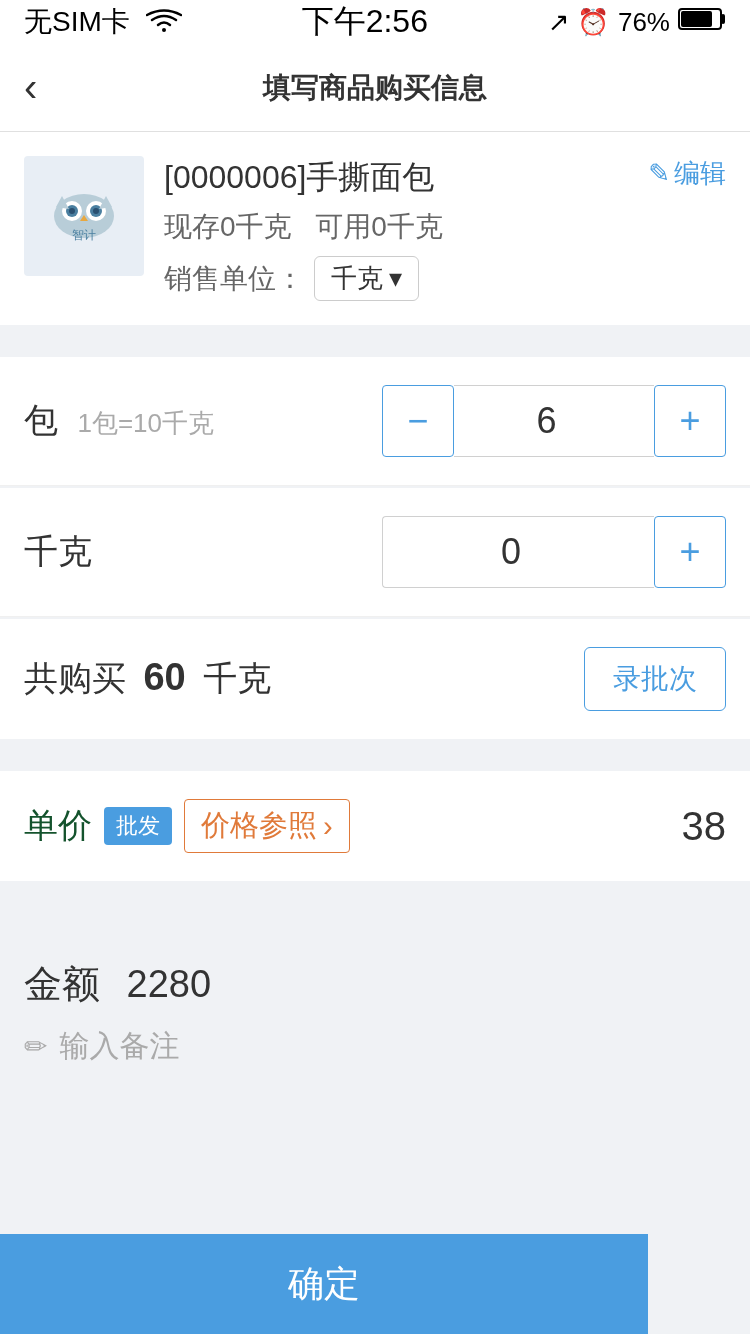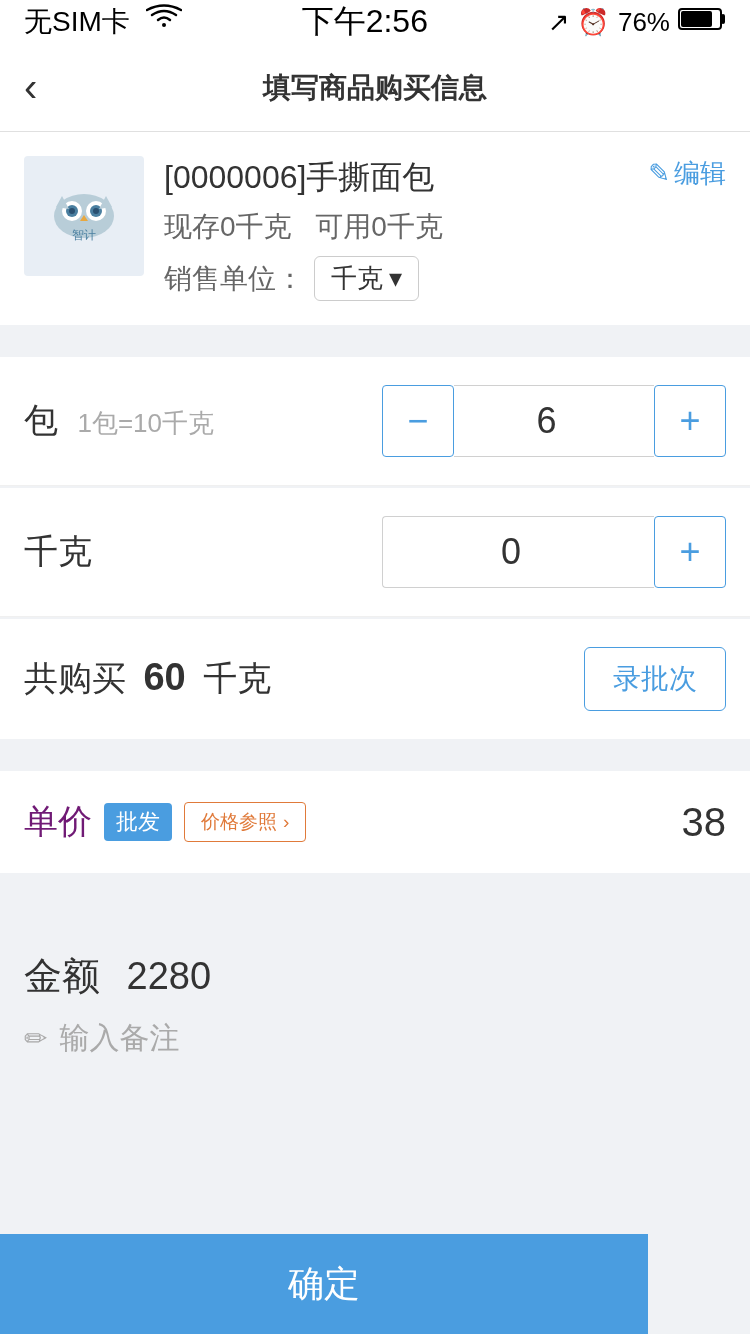--- a/index.html
+++ b/index.html
@@ -17,21 +17,21 @@
     .status-bar {
       height: 44px;
       background: #fff;
       display: flex;
       align-items: center;
       justify-content: space-between;
       padding: 0 24px;
       font-size: 28px;
       color: #000;
     }
-    .status-bar-left { display: flex; align-items: flex-start; gap: 16px; }
+    .status-bar-left { display: flex; align-items: flex-end; gap: 16px; }
     .status-bar-center { font-size: 32px; font-weight: 500; }
     .status-bar-right { display: flex; align-items: center; gap: 8px; font-size: 26px; }
 
     
     .nav-bar {
       height: 88px;
       background: #fff;
       display: flex;
       align-items: center;
       justify-content: center;
@@ -206,33 +206,33 @@
       padding: 28px 24px;
       display: flex;
       align-items: center;
       justify-content: space-between;
     }
     .price-label-group {
       display: flex;
       align-items: center;
       gap: 12px;
     }
-    .price-label { font-size: 34px; color: #701a75; }
+    .price-label { font-size: 34px; color: #14532d; }
     .batch-tag {
       background: #4a9de0;
       color: #fff;
       font-size: 22px;
       padding: 4px 12px;
       border-radius: 4px;
     }
     .price-ref-btn {
       border: 1px solid #e07a3a;
       border-radius: 4px;
       padding: 6px 16px;
-      font-size: 19px;
+      font-size: 29px;
       color: #e07a3a;
       background: #fff;
       display: flex;
       align-items: center;
       gap: 6px;
       cursor: pointer;
     }
     .price-value {
       font-size: 40px;
       color: #333;

